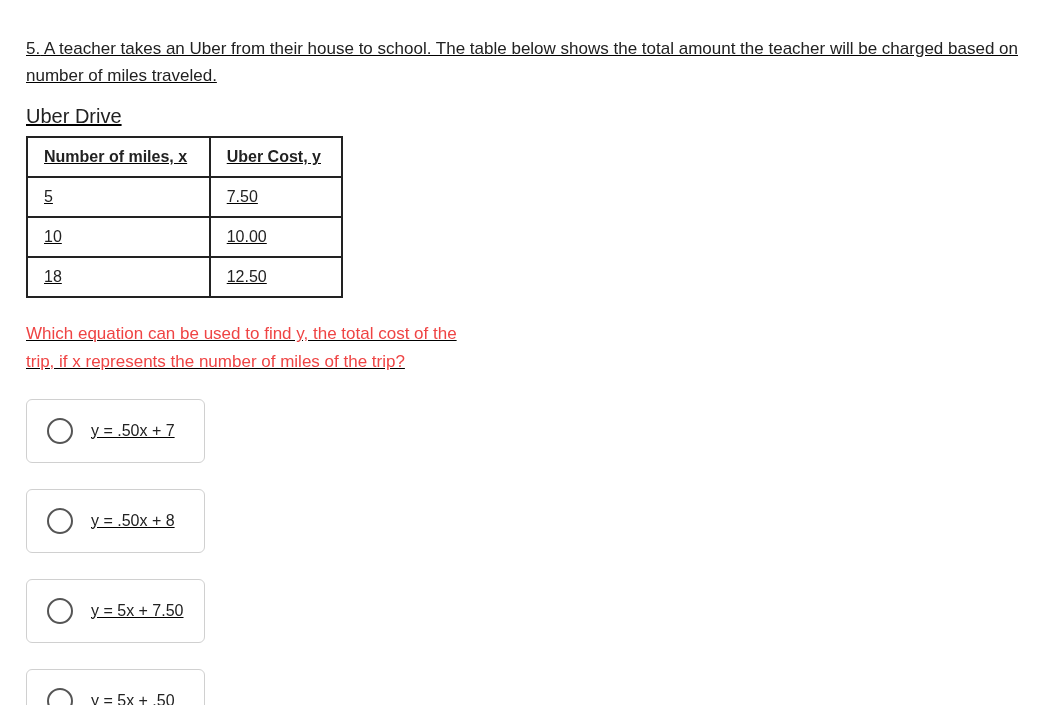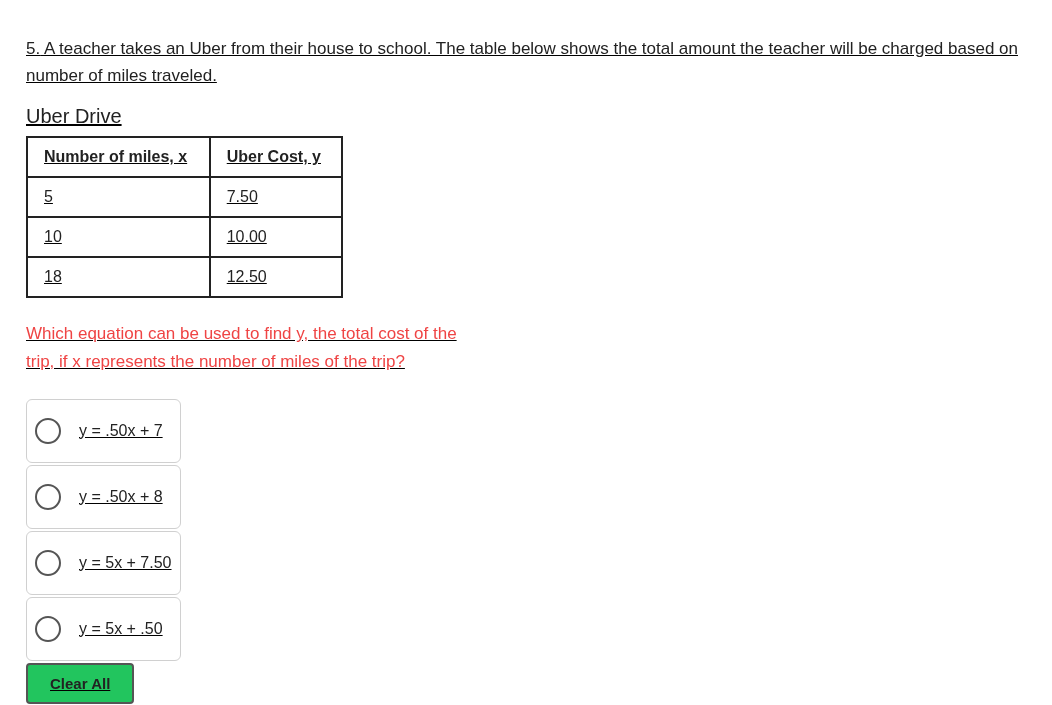--- a/index.html
+++ b/index.html
@@ -79,22 +79,22 @@
       gap: 0px;
       padding-top: 0px;
     }
 
     .answer-option {
       display: flex;
       flex-direction: row;
       align-items: center;
       border: 1.5px solid #d0d0d0;
       border-radius: 6px;
-      padding: 18px 8px;
-      margin-bottom: 2px;
+      padding: 18px 20px;
+      margin-bottom: 26px;
       cursor: pointer;
       background: #fff;
       min-height: 64px;
     }
 
     .radio-circle {
       width: 26px;
       height: 26px;
       border-radius: 50%;
       border: 2px solid #555;

